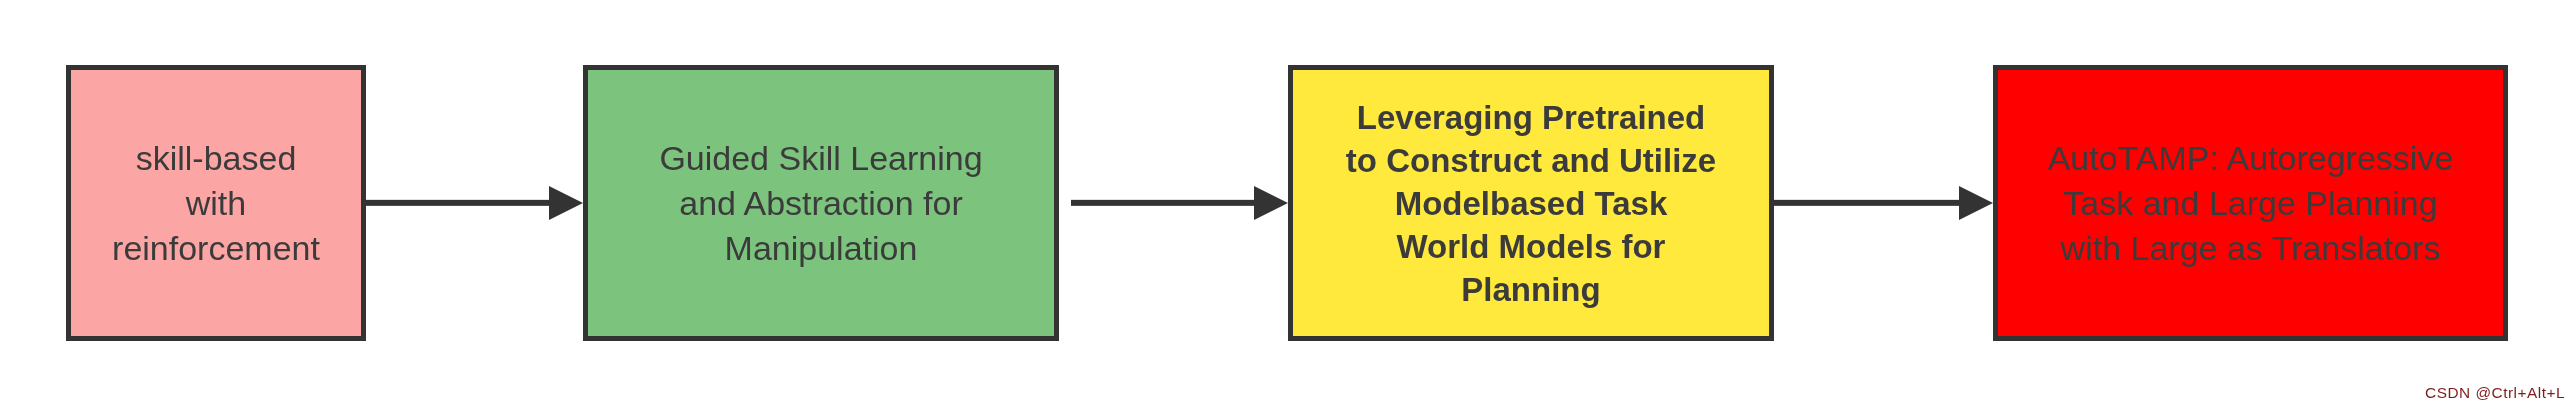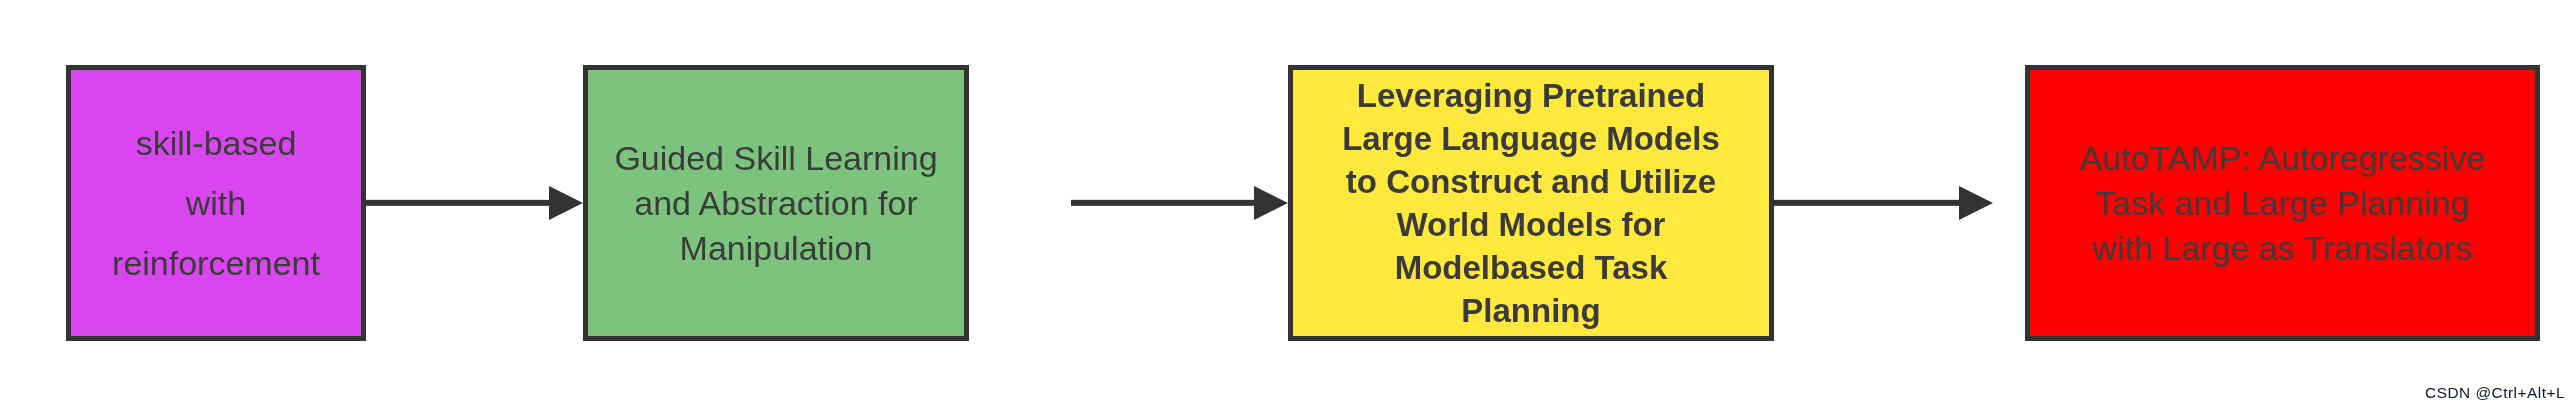--- a/index.html
+++ b/index.html
@@ -24,21 +24,21 @@
     text-align: center;
   }
   .box-line {
     font-size: 34px;
     line-height: 45px;
     color: #3b3b3b;
     white-space: nowrap;
   }
   .tight .box-line { line-height: 43px; font-size: 33px; }
   .box-1 { left: 66px;   width: 300px; }
-  .box-2 { left: 583px;  width: 386px; }
+  .box-2 { left: 583px;  width: 476px; }
   .box-3 { left: 1288px; width: 486px; font-weight: bold; }
   .box-4 { left: 1993px; width: 515px; }
   .arrow {
     position: absolute;
     top: 185px;
     height: 36px;
   }
   .arrow-1 { left: 366px;  width: 217px; }
   .arrow-2 { left: 1071px; width: 217px; }
   .arrow-3 { left: 1774px; width: 219px; }
@@ -60,31 +60,31 @@
     height: 0;
     border-top: 17px solid transparent;
     border-bottom: 17px solid transparent;
     border-left: 34px solid #333333;
   }
   .watermark {
     position: absolute;
     right: 11px;
     bottom: 5.4px;
     font-size: 15.4px;
-    color: #0f172a;
+    color: #7f1d1d;
     letter-spacing: 0.5px;
     white-space: nowrap;
   }
 </style>
 </head>
 <body>
 
 <div class="canvas">
 
-  <div class="flow-box box-1" style="background-color: #d946ef; gap: 15px;">
+  <div class="flow-box box-1" style="background-color: #fca5a5;">
     <div class="box-line">skill-based</div>
     <div class="box-line">with</div>
     <div class="box-line">reinforcement</div>
   </div>
 
   <div class="arrow arrow-1">
     <div class="arrow-shaft"></div>
     <div class="arrow-head"></div>
   </div>
 
@@ -94,33 +94,32 @@
     <div class="box-line">Manipulation</div>
   </div>
 
   <div class="arrow arrow-2">
     <div class="arrow-shaft"></div>
     <div class="arrow-head"></div>
   </div>
 
   <div class="flow-box box-3 tight" style="background-color: rgb(255, 233, 60);">
     <div class="box-line">Leveraging Pretrained</div>
-    <div class="box-line">Large Language Models</div>
     <div class="box-line">to Construct and Utilize</div>
+    <div class="box-line">Modelbased Task</div>
     <div class="box-line">World Models for</div>
-    <div class="box-line">Modelbased Task</div>
     <div class="box-line">Planning</div>
   </div>
 
   <div class="arrow arrow-3">
     <div class="arrow-shaft"></div>
     <div class="arrow-head"></div>
   </div>
 
-  <div class="flow-box box-4" style="background-color: rgb(255, 0, 0); margin-left: 32px;">
+  <div class="flow-box box-4" style="background-color: rgb(255, 0, 0);">
     <div class="box-line">AutoTAMP: Autoregressive</div>
     <div class="box-line">Task and Large Planning</div>
     <div class="box-line">with Large as Translators</div>
   </div>
 
   <div class="watermark">CSDN @Ctrl+Alt+L</div>
 
 </div>
 
 

